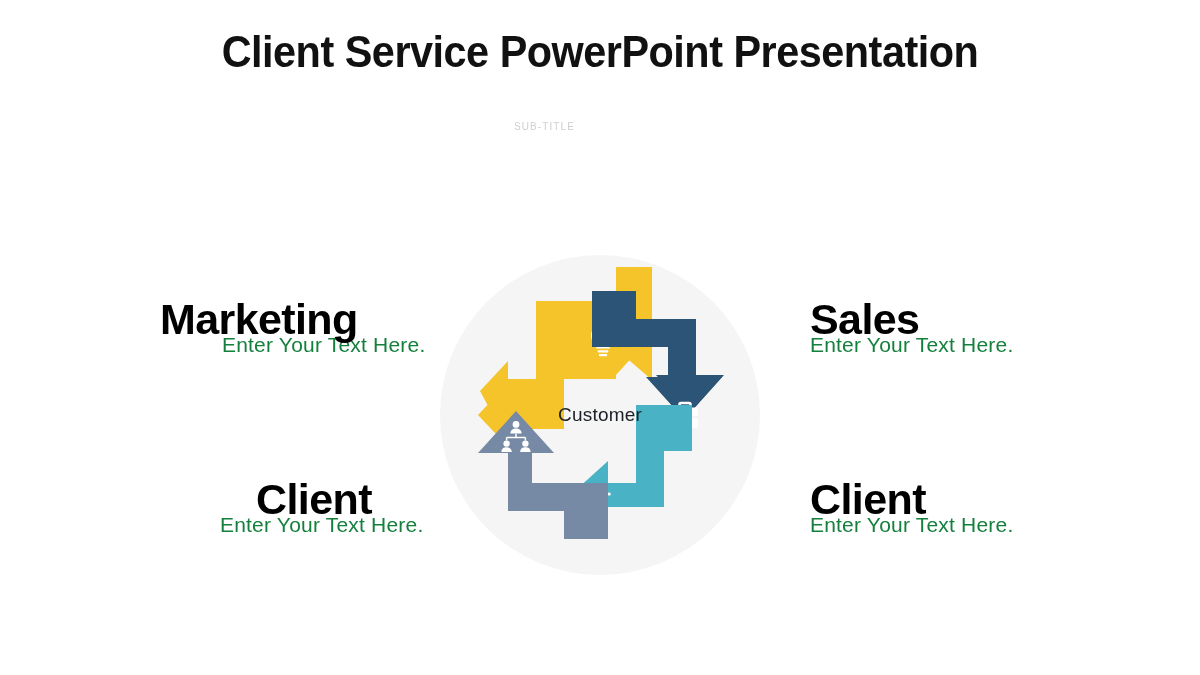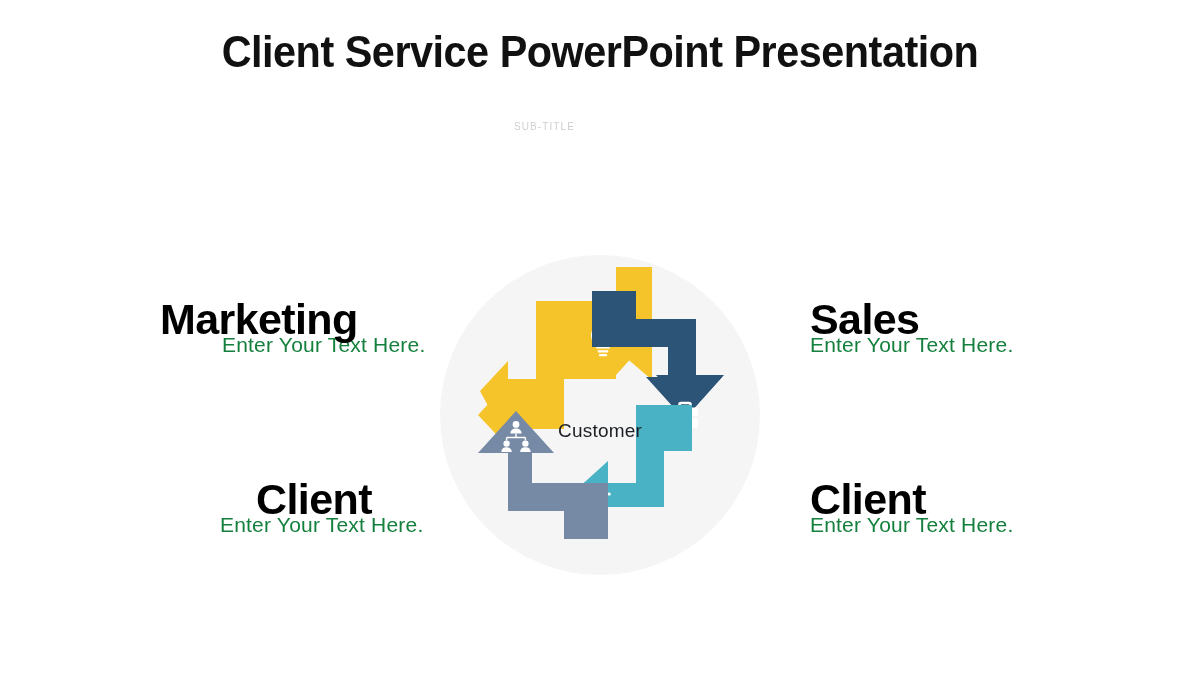--- a/index.html
+++ b/index.html
@@ -64,21 +64,20 @@
     left: 440px;
     top: 415px;
     width: 320px;
     text-align: center;
     font-size: 19px;
     color: #1c2026;
     letter-spacing: 0.2px;
     pointer-events: none;
     white-space: nowrap;
     transform: translateY(-50%);
-    margin-top: 16px;
   }
 
   
   .label-block {
     position: absolute;
     white-space: nowrap;
   }
   .label-title {
     font-size: 43px;
     font-weight: bold;

